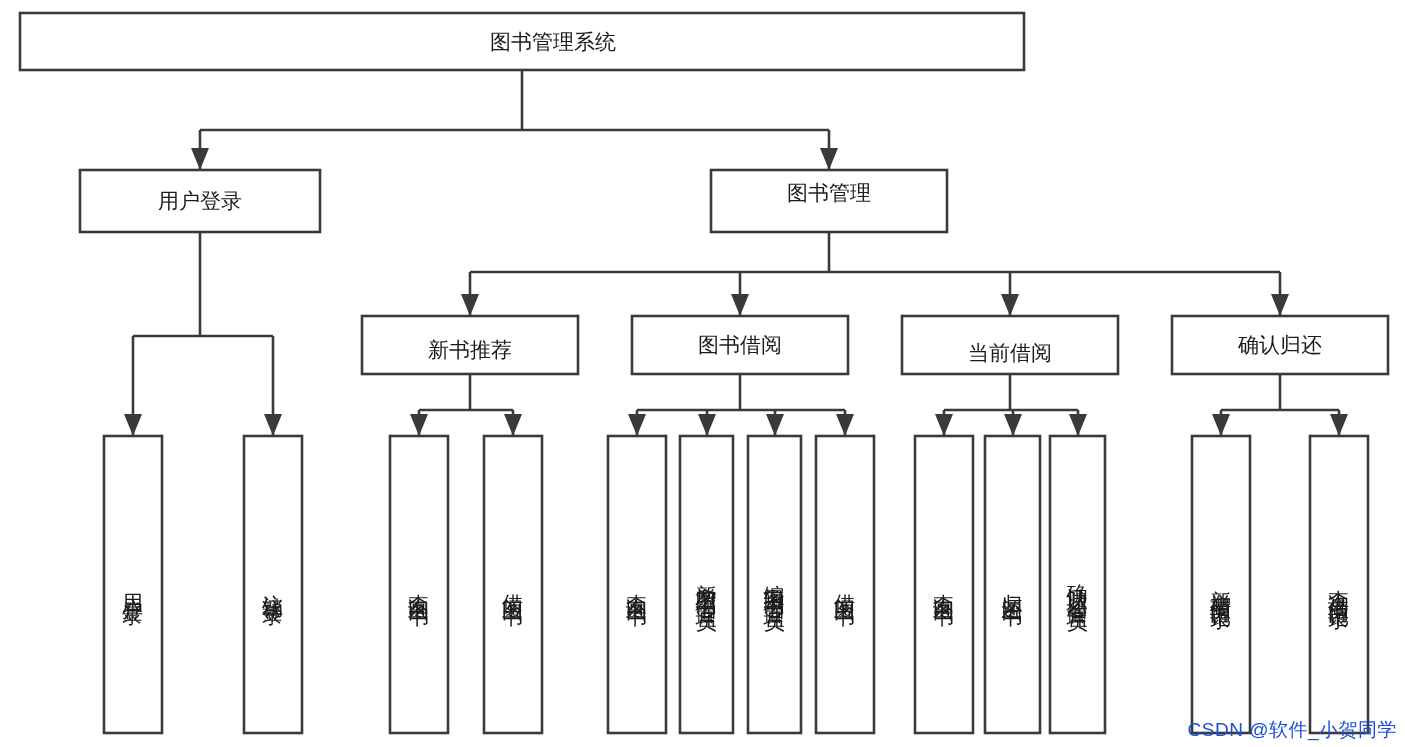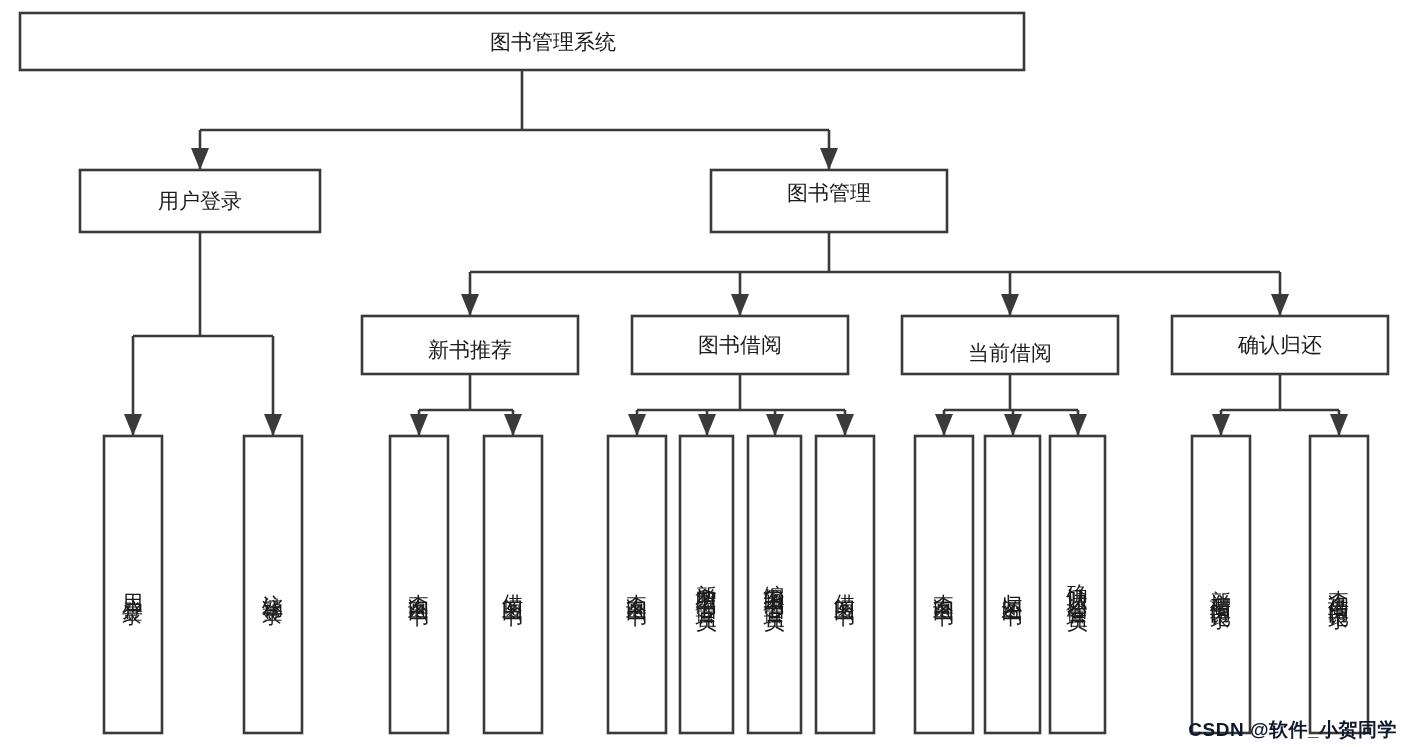--- a/index.html
+++ b/index.html
@@ -68,24 +68,23 @@
     justify-content: center;
     pointer-events: none;
     white-space: nowrap;
   }
   #watermark {
     position: absolute;
     right: 8px;
     bottom: 4px;
     font-family: "Liberation Sans", "DejaVu Sans", sans-serif;
     font-size: 19px;
-    color: #0f172a;
+    color: #1d4ed8;
     letter-spacing: 0.5px;
     pointer-events: none;
-    font-weight: bold;
   }
 </style>
 </head>
 <body>
 
 <div id="diagram-root">
   <svg class="diagram" viewBox="0 0 1405 747">
     <g id="connector-layer">
         <line x1="522" y1="70" x2="522" y2="130" class="connector"></line>
         <line x1="200" y1="130" x2="829" y2="130" class="connector"></line>

